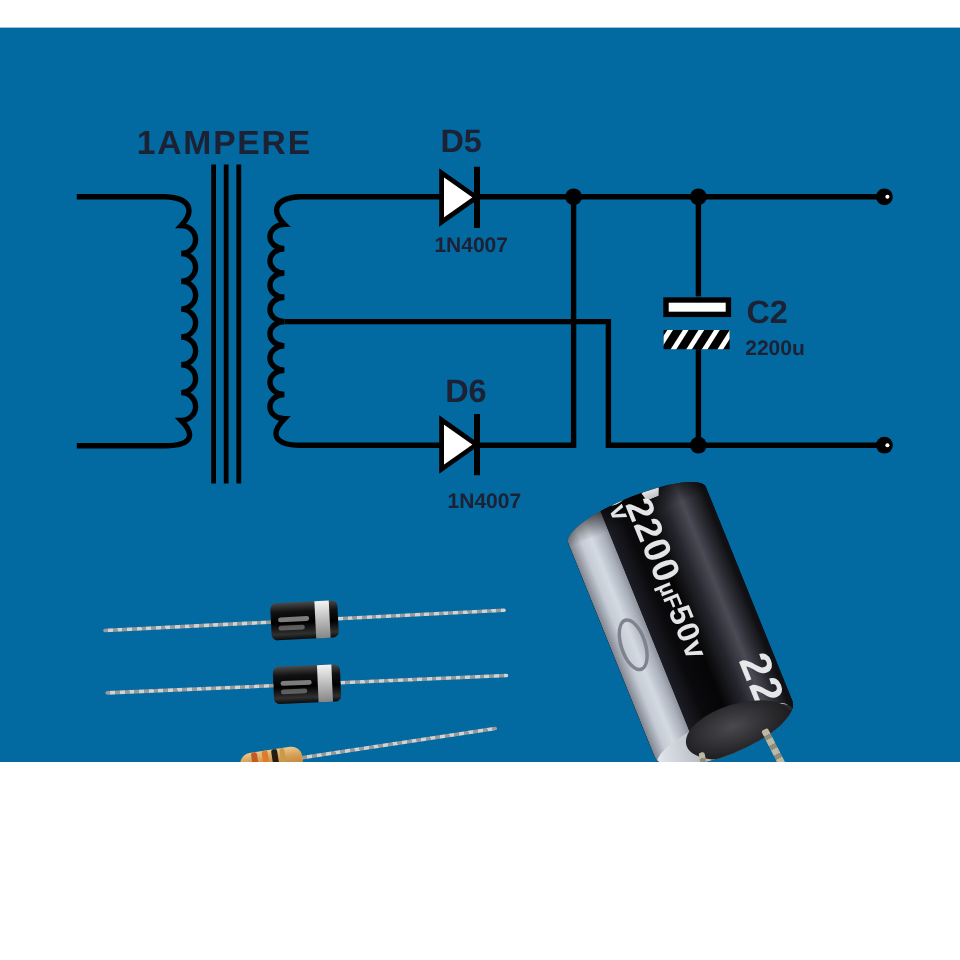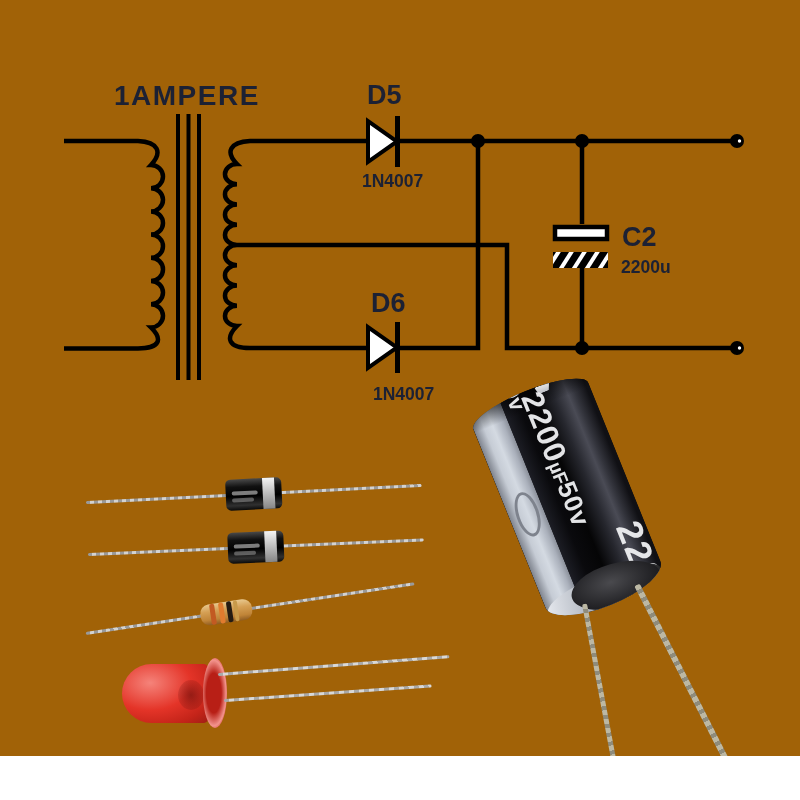--- a/index.html
+++ b/index.html
@@ -1,17 +1,17 @@
 <!DOCTYPE html>
 <html><head>
 <meta charset="utf-8">
 <style>
   html,body{margin:0;padding:0;background:#fff;}
-  .stage{position:relative;width:800px;height:756px;background:#a16207;overflow:hidden;
-         font-family:"Liberation Sans",sans-serif;}
+  .stage{position:relative;width:800px;height:612px;background:#0369a1;overflow:hidden;
+         font-family:"Liberation Sans",sans-serif;margin-top:23px;}
   
   .schematic{position:absolute;left:0;top:0;}
   .sch-label{font-family:"Liberation Sans",sans-serif;font-weight:700;fill:#1c2134;}
   
   .photo{position:absolute;}
   .lead-h{position:absolute;left:0;right:0;height:3px;border-radius:2px;
           background:repeating-linear-gradient(90deg,#9a9a9a 0 4px,#d2d2d2 4px 8px);}
   
   .diode{width:336px;height:36px;transform-origin:0 50%;}
   .diode .lead-h{top:16px;}

